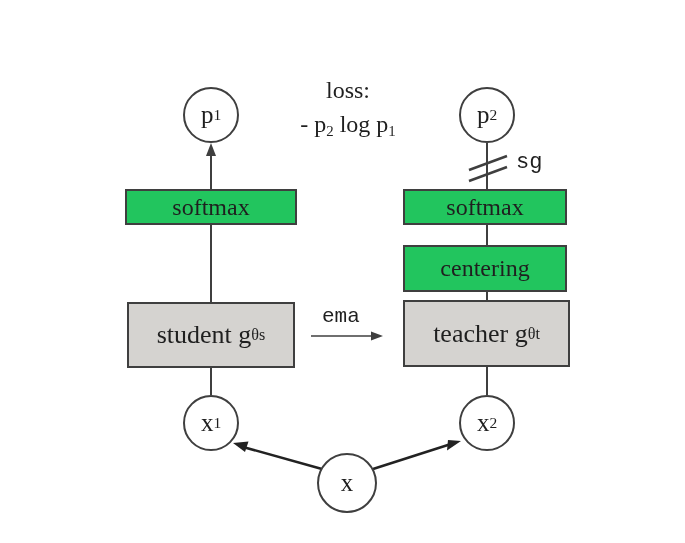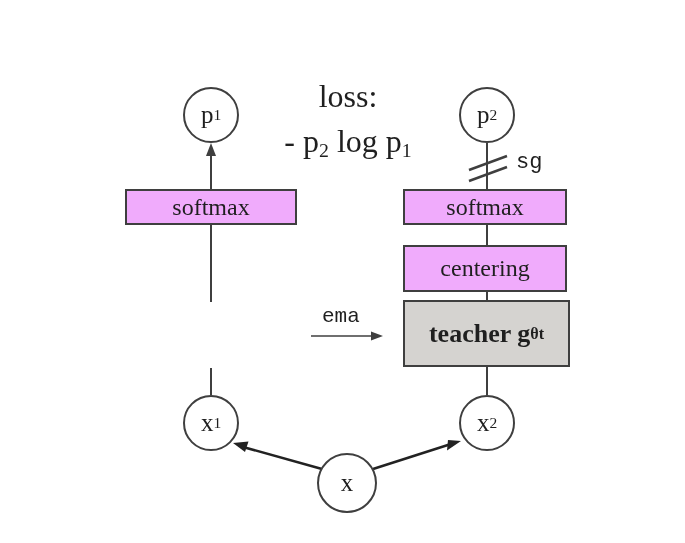--- a/index.html
+++ b/index.html
@@ -28,21 +28,21 @@
     background: #ffffff;
     display: flex;
     align-items: center;
     justify-content: center;
     font-size: 25px;
     box-sizing: border-box;
   }
   .rect-box {
     position: absolute;
     border: 2px solid #3f3f3f;
-    background: #f0abfc;
+    background: #22c55e;
     display: flex;
     align-items: center;
     justify-content: center;
     font-size: 24px;
     box-sizing: border-box;
   }
   .rect-box.gray {
     background: #d5d3d0;
     font-size: 26px;
   }
@@ -50,21 +50,21 @@
     font-size: 0.62em;
     line-height: 0;
     vertical-align: -0.25em;
   }
   .loss-block {
     position: absolute;
     left: 262px;
     top: 74px;
     width: 172px;
     text-align: center;
-    font-size: 32px;
+    font-size: 24px;
     line-height: 1.4;
   }
   .edge-label {
     position: absolute;
     font-size: 21px;
     font-family: Liberation Mono, monospace;
   }
   #sg-label {
     left: 516px;
     top: 150px;
@@ -136,22 +136,26 @@
   </div>
 
   <div class="rect-box" style="left:403px; top:189px; width:164px; height:36px;">
     <span>softmax</span>
   </div>
 
   <div class="rect-box" style="left:403px; top:245px; width:164px; height:47px;">
     <span>centering</span>
   </div>
 
+  <div class="rect-box gray" style="left:127px; top:302px; width:168px; height:66px;">
+      <span>student g</span>
+      <sub class="sx">θs</sub>
+    </div>
 
-  <div class="rect-box gray" style="left:403px; top:300px; width:167px; height:67px;font-weight:bold;">
+  <div class="rect-box gray" style="left:403px; top:300px; width:167px; height:67px;">
       <span>teacher g</span>
       <sub class="sx">θt</sub>
     </div>
 
   <div class="node-circle" style="left:183px; top:395px; width:56px; height:56px;">
       <span>x</span>
       <sub class="sx">1</sub>
     </div>
 
   <div class="node-circle" style="left:459px; top:395px; width:56px; height:56px;">

